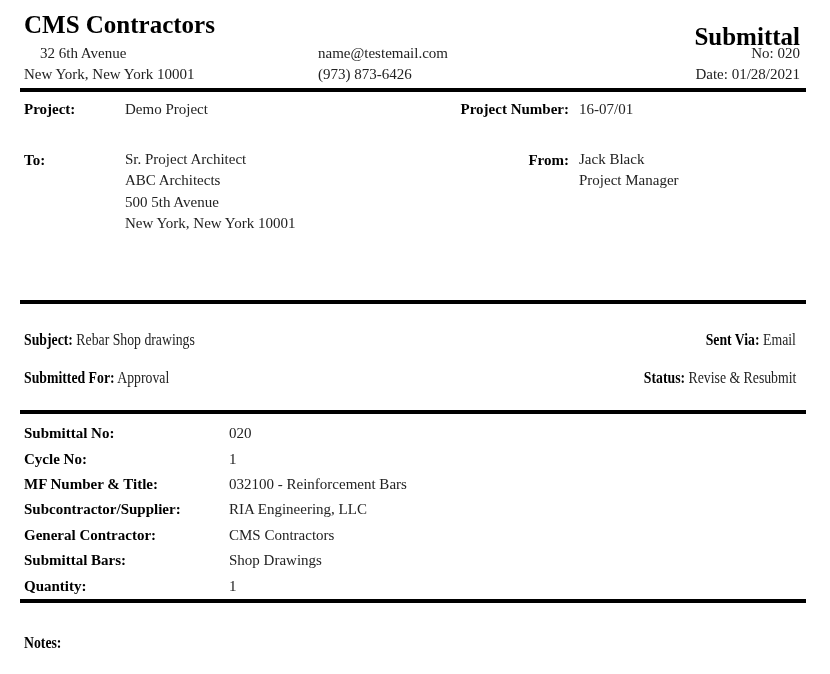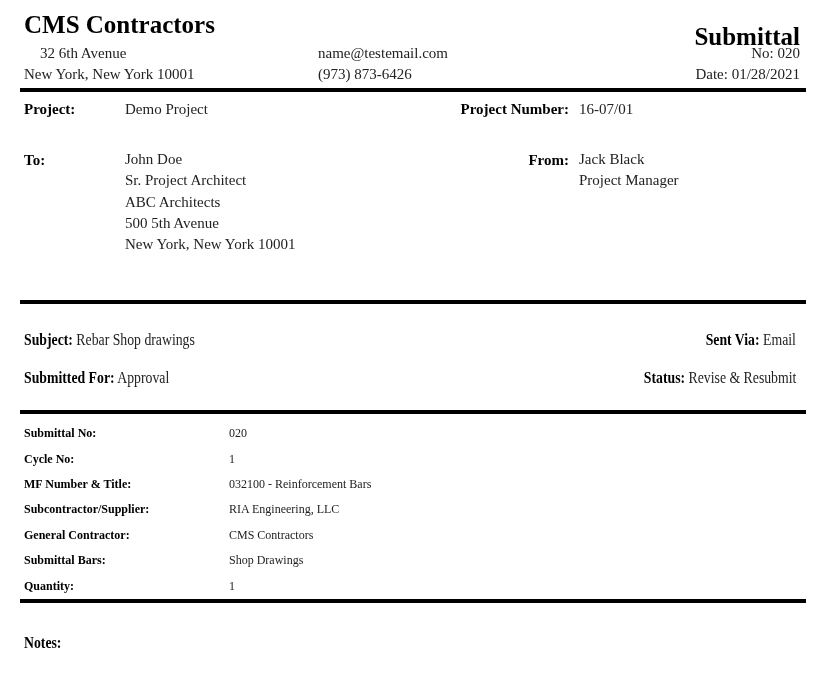--- a/index.html
+++ b/index.html
@@ -8,21 +8,21 @@
     .abs { position: absolute; white-space: nowrap; }
     .company { left: 24px; top: 11px; font-size: 25px; font-weight: bold; color: #000; }
     .doc-title { right: 30px; top: 11px; font-size: 25px; font-weight: bold; color: #000; text-align: right; margin-top: 12px; }
     .small { font-size: 15px; line-height: 20px; color: #222; }
     .rule { position: absolute; left: 20px; width: 786px; height: 4px; background: #000; }
     .lbl { font-weight: bold; color: #000; }
     .val { color: #222; }
     .cond { transform: scaleX(0.86); transform-origin: left center; }
     .cond-r { transform: scaleX(0.86); transform-origin: right center; }
     .stack div { line-height: 21.3px; font-size: 15px; }
-    .detail-row { position: absolute; left: 24px; font-size: 12px; line-height: 20px; white-space: nowrap; }
+    .detail-row { position: absolute; left: 24px; font-size: 15px; line-height: 20px; white-space: nowrap; }
     .detail-row .lbl { display: inline-block; width: 205px; }
   </style>
 </head>
 <body>
 
 <div class="abs company">CMS Contractors</div>
 <div class="abs small" style="left:40px; top:43px;">32 6th Avenue</div>
 <div class="abs small" style="left:24px; top:64px;">New York, New York 10001</div>
 <div class="abs small" style="left:318px; top:43px;">name@testemail.com</div>
 <div class="abs small" style="left:318px; top:64px;">(973) 873-6426</div>
@@ -39,21 +39,20 @@
 
 <div class="rule" style="top:88px;"></div>
 
 <div class="abs small lbl" style="left:24px; top:99px;">Project:</div>
 <div class="abs small val" style="left:125px; top:99px;">Demo Project</div>
 <div class="abs small lbl" style="right:261px; top:99px; text-align:center;">Project Number:</div>
 <div class="abs small val" style="left:579px; top:99px;">16-07/01</div>
 
 <div class="abs small lbl" style="left:24px; top:150px;">To:</div>
 <div class="abs stack val" style="left:125px; top:149px;">
-  <div>John Doe</div>
   <div>Sr. Project Architect</div>
   <div>ABC Architects</div>
   <div>500 5th Avenue</div>
   <div>New York, New York 10001</div>
 </div>
 
 <div class="abs small lbl" style="right:261px; top:150px; text-align:right;">From:</div>
 <div class="abs stack val" style="left:579px; top:149px;">
   <div>Jack Black</div>
   <div>Project Manager</div>

